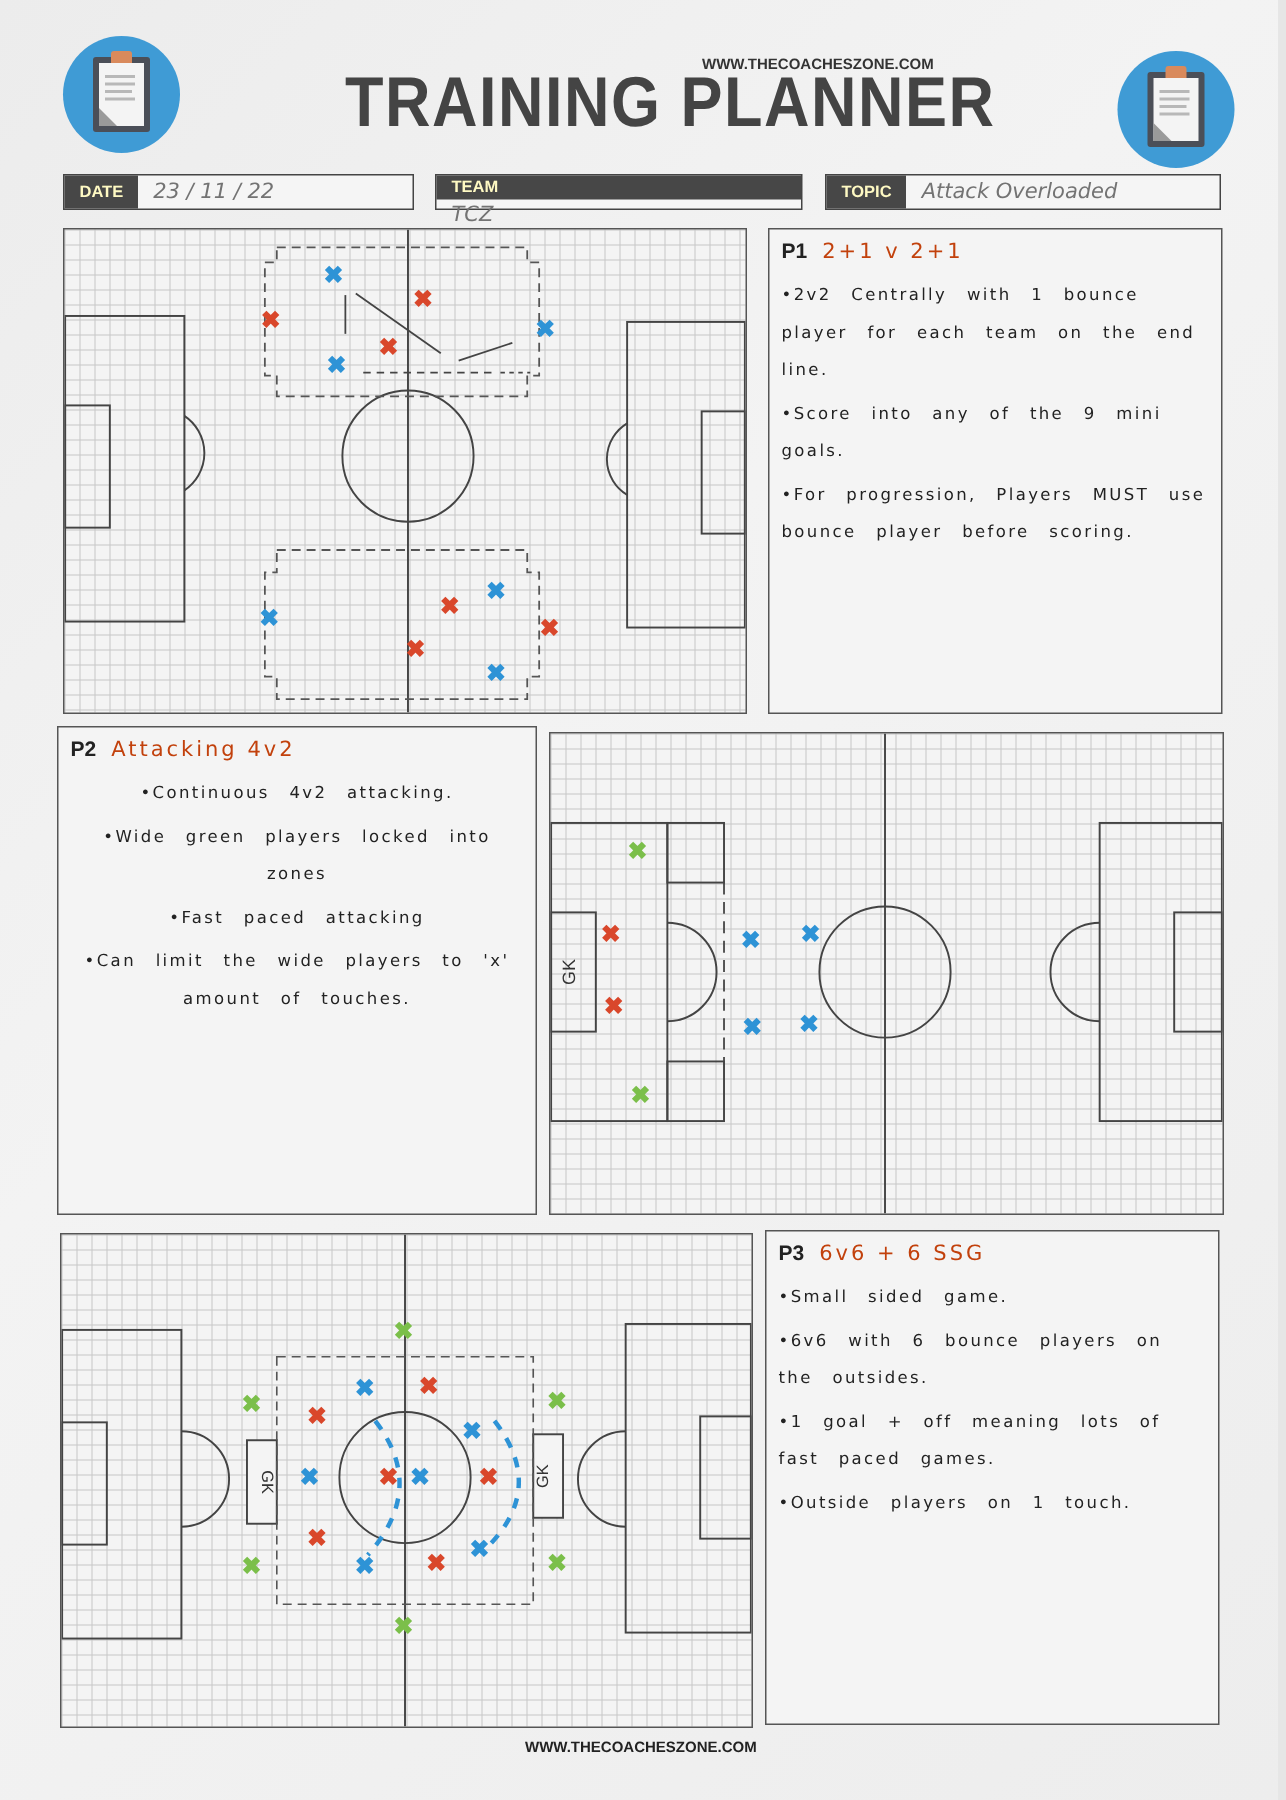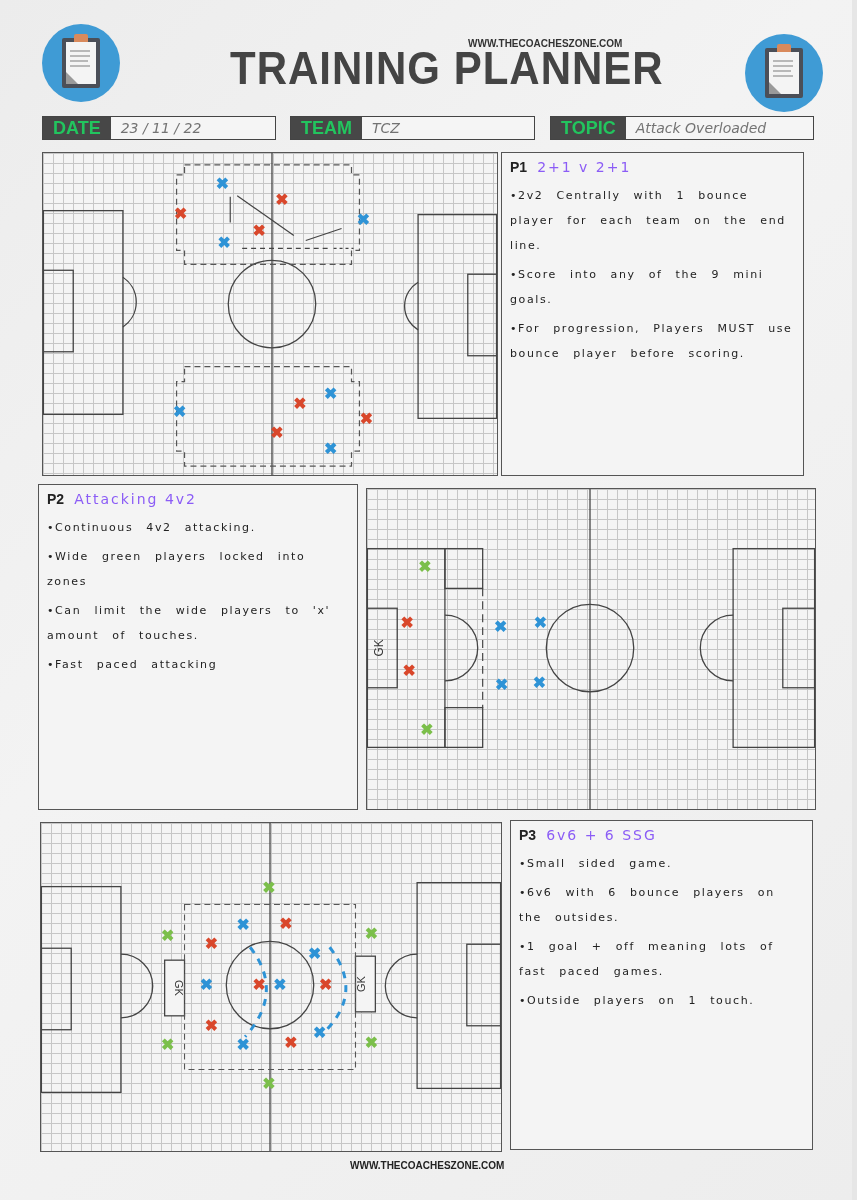--- a/index.html
+++ b/index.html
@@ -10,31 +10,31 @@
   .logo { position: absolute; width: 78px; height: 78px; border-radius: 50%; background: #3f9bd5; }
   .logo .board { position: absolute; left: 20px; top: 14px; width: 38px; height: 50px; background: #4b4f58; border-radius: 2px; }
   .logo .sheet { position: absolute; left: 24px; top: 18px; width: 30px; height: 42px; background: #f4f4f4; }
   .logo .clip { position: absolute; left: 32px; top: 10px; width: 14px; height: 8px; background: #d98a5c; border-radius: 2px 2px 0 0; }
   .logo .line { position: absolute; left: 28px; height: 2px; background: #b8b8b8; }
   .logo .fold { position: absolute; left: 24px; top: 48px; width: 0; height: 0; border-left: 12px solid #9a9a9a; border-top: 12px solid transparent; }
   .title { position: absolute; left: 230px; top: 44px; font-size: 42px; font-weight: bold; color: #444; letter-spacing: 1px;
            transform: scaleY(1.12); font-family: "Liberation Sans", sans-serif; }
   .url-top { position: absolute; left: 468px; top: 38px; font-size: 10px; font-weight: bold; color: #333; }
   .field { position: absolute; top: 116px; height: 24px; display: flex; border: 1.5px solid #444; background: #f5f5f5; }
-  .field .lbl { background: #474747; color: #22c55e; font-weight: bold; font-size: 18px; padding: 2px 10px; display: flex; align-items: center; }
+  .field .lbl { background: #474747; color: #fef9c3; font-weight: bold; font-size: 11px; padding: 2px 10px; display: flex; align-items: center; }
   .field .val { font-family: "DejaVu Sans", sans-serif; font-size: 14px; padding: 2px 10px; color: #737373; display: flex; align-items: center; font-style: italic; }
   .grid { position: absolute; border: 1.5px solid #555;
           background-color: #f4f4f4;
           background-image: linear-gradient(#c6c6c6 1px, transparent 1px), linear-gradient(90deg, #c6c6c6 1px, transparent 1px);
           background-size: 10px 10px; }
   .grid svg { position: absolute; left: 0; top: 0; width: 100%; height: 100%; }
   .note { position: absolute; border: 1.5px solid #555; background: #f4f4f4; padding: 6px 8px; }
   .note .head { display: flex; gap: 10px; align-items: baseline; margin-bottom: 8px; }
   .note .pid { font-weight: bold; font-size: 14px; color: #222; }
-  .note .ptitle { font-family: "DejaVu Sans", sans-serif; font-size: 14px; color: #8b5cf6; letter-spacing: 2px; }
+  .note .ptitle { font-family: "DejaVu Sans", sans-serif; font-size: 14px; color: #c2410c; letter-spacing: 2px; }
   .note ul { list-style: none; }
   .note li { font-family: "DejaVu Sans", sans-serif; font-size: 11px; color: #222; line-height: 25px; letter-spacing: 1.6px; word-spacing: 8px; margin-bottom: 4px; }
   .note li::before { content: "\2022 "; }
   .url-bot { position: absolute; left: 350px; top: 1160px; font-size: 10px; font-weight: bold; color: #222; }
 </style>
 </head>
 <body>
 
 <div class="paper">
 
@@ -59,21 +59,21 @@
     <div class="fold"></div>
   </div>
 
   <div class="url-top">WWW.THECOACHESZONE.COM</div>
   <div class="title">TRAINING PLANNER</div>
 
   <div class="field" style="left:42px;width:234px;">
     <span class="lbl">DATE</span>
     <span class="val">23 / 11 / 22</span>
   </div>
-  <div class="field" style="left:290px;width:245px;">
+  <div class="field" style="left:290px;width:245px;flex-direction:column;">
     <span class="lbl">TEAM</span>
     <span class="val">TCZ</span>
   </div>
   <div class="field" style="left:550px;width:264px;">
     <span class="lbl">TOPIC</span>
     <span class="val">Attack Overloaded</span>
   </div>
 
   <div class="grid" style="left:42px;top:152px;width:456px;height:324px;">
     <svg viewBox="0 0 456 324">
@@ -108,42 +108,42 @@
         <text x="289" y="248" fill="#2e93d6">✖</text>
         <text x="258" y="258" fill="#d9472b">✖</text>
         <text x="325" y="273" fill="#d9472b">✖</text>
         <text x="137" y="266" fill="#2e93d6">✖</text>
         <text x="235" y="287" fill="#d9472b">✖</text>
         <text x="289" y="303" fill="#2e93d6">✖</text>
       </g>
     </svg>
   </div>
 
-  <div class="note" style="left:501px;top:152px;width:303px;height:324px;">
+  <div class="note" style="left:512px;top:152px;width:303px;height:324px;">
     <div class="head">
       <span class="pid">P1</span>
       <span class="ptitle">2+1 v 2+1</span>
     </div>
     <ul>
       <li>2v2 Centrally with 1 bounce player for each team on the end line.</li>
       <li>Score into any of the 9 mini goals.</li>
       <li>For progression, Players MUST use bounce player before scoring.</li>
     </ul>
   </div>
 
-  <div class="note" style="left:38px;top:484px;width:320px;height:326px;">
+  <div class="note" style="left:38px;top:484px;width:320px;height:326px;text-align:center;">
     <div class="head">
       <span class="pid">P2</span>
       <span class="ptitle">Attacking 4v2</span>
     </div>
     <ul>
       <li>Continuous 4v2 attacking.</li>
       <li>Wide green players locked into zones</li>
+      <li>Fast paced attacking</li>
       <li>Can limit the wide players to 'x' amount of touches.</li>
-      <li>Fast paced attacking</li>
     </ul>
   </div>
 
   <div class="grid" style="left:366px;top:488px;width:450px;height:322px;">
     <svg viewBox="0 0 450 322">
       <g stroke="#444" stroke-width="1.3" fill="none">
         <line x1="224" y1="0" x2="224" y2="322"></line>
         <circle cx="224" cy="160" r="44"></circle>
         <rect x="0" y="60" width="78" height="200"></rect>
         <rect x="0" y="120" width="30" height="80"></rect>

